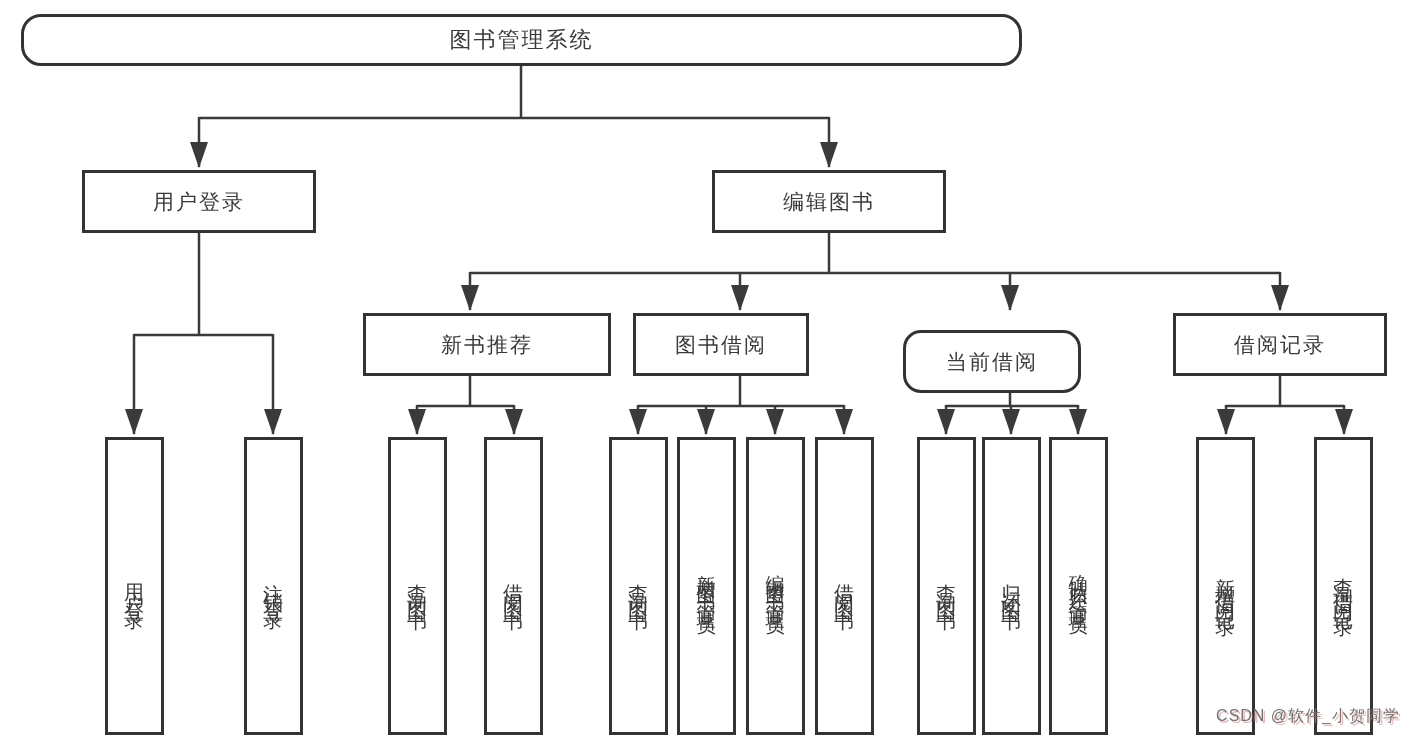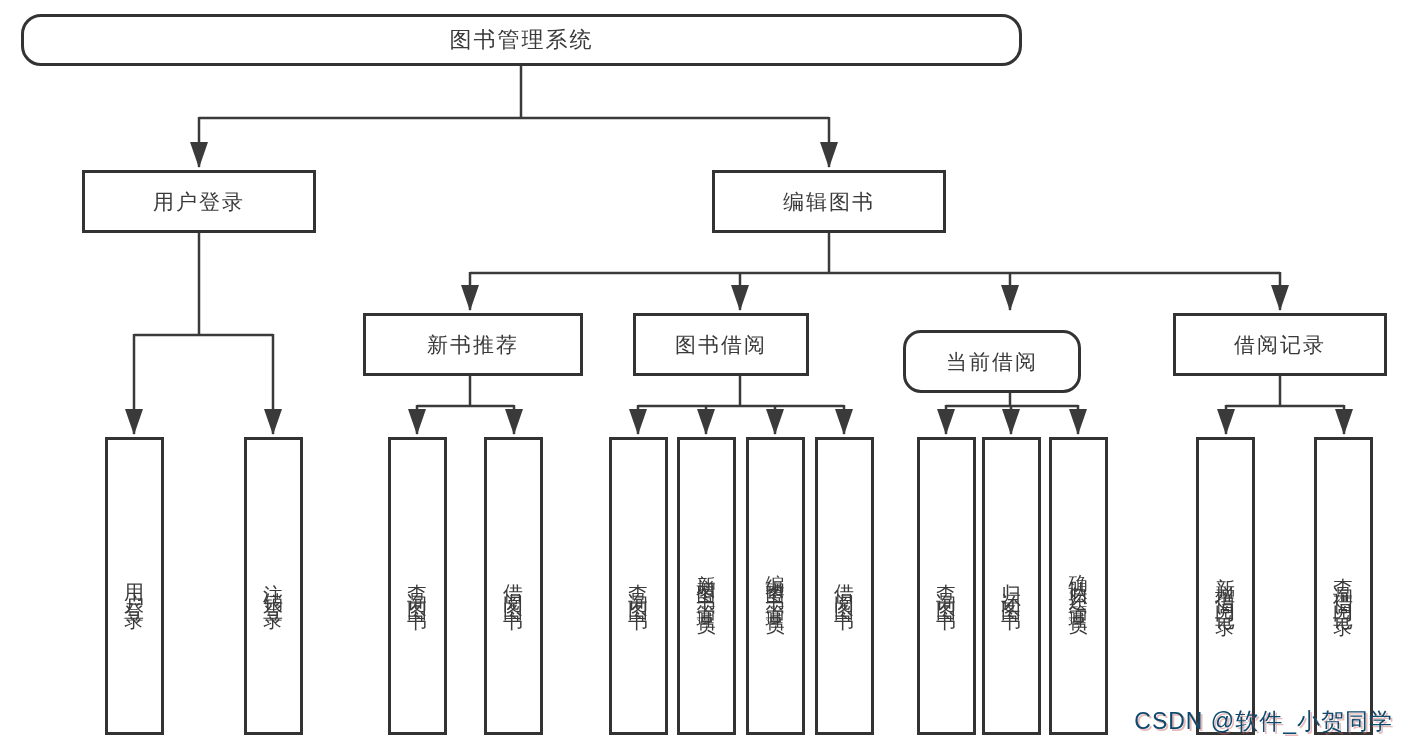--- a/index.html
+++ b/index.html
@@ -44,25 +44,25 @@
     writing-mode: vertical-rl;
     text-orientation: mixed;
     font-size: 20px;
     line-height: 1;
     letter-spacing: 9px;
     color: #3a3a3a;
     white-space: nowrap;
   }
   .watermark {
     position: absolute;
-    right: 12px;
+    right: 5px;
     top: 706px;
-    font-size: 23px;
+    font-size: 16px;
     letter-spacing: 1px;
-    color: #0c4a6e;
+    color: #737373;
     text-shadow: 2px 2px 0 rgba(201, 104, 104, 0.45);
     z-index: 3;
     pointer-events: none;
   }
 </style>
 </head>
 <body>
 
 <div id="stage">
 
@@ -114,21 +114,21 @@
       <path d="M1226,405 V434" marker-end="url(#arw)"></path>
       <path d="M1344,405 V434" marker-end="url(#arw)"></path>
     </g>
   </svg>
 
   <div class="h-box" style="left:21px; top:14px; width:1001px; height:52px; font-size:22px;border-radius:20px;">图书管理系统</div>
 
   <div class="h-box" style="left:82px; top:170px; width:234px; height:63px;">用户登录</div>
   <div class="h-box" style="left:712px; top:170px; width:234px; height:63px;">编辑图书</div>
 
-  <div class="h-box" style="left:363px; top:313px; width:220px; height:63px;text-align:center;">新书推荐</div>
+  <div class="h-box" style="left:363px; top:313px; width:248px; height:63px;text-align:center;">新书推荐</div>
   <div class="h-box" style="left:633px; top:313px; width:176px; height:63px;">图书借阅</div>
   <div class="h-box" style="left:903px; top:330px; width:178px; height:63px;border-radius:18px;">当前借阅</div>
   <div class="h-box" style="left:1173px; top:313px; width:214px; height:63px;">借阅记录</div>
 
   <div class="v-box" style="left:105px; top:437px; width:59px; height:298px;">
     <span>用户登录</span>
   </div>
   <div class="v-box" style="left:244px; top:437px; width:59px; height:298px;">
     <span>注销登录</span>
   </div>

